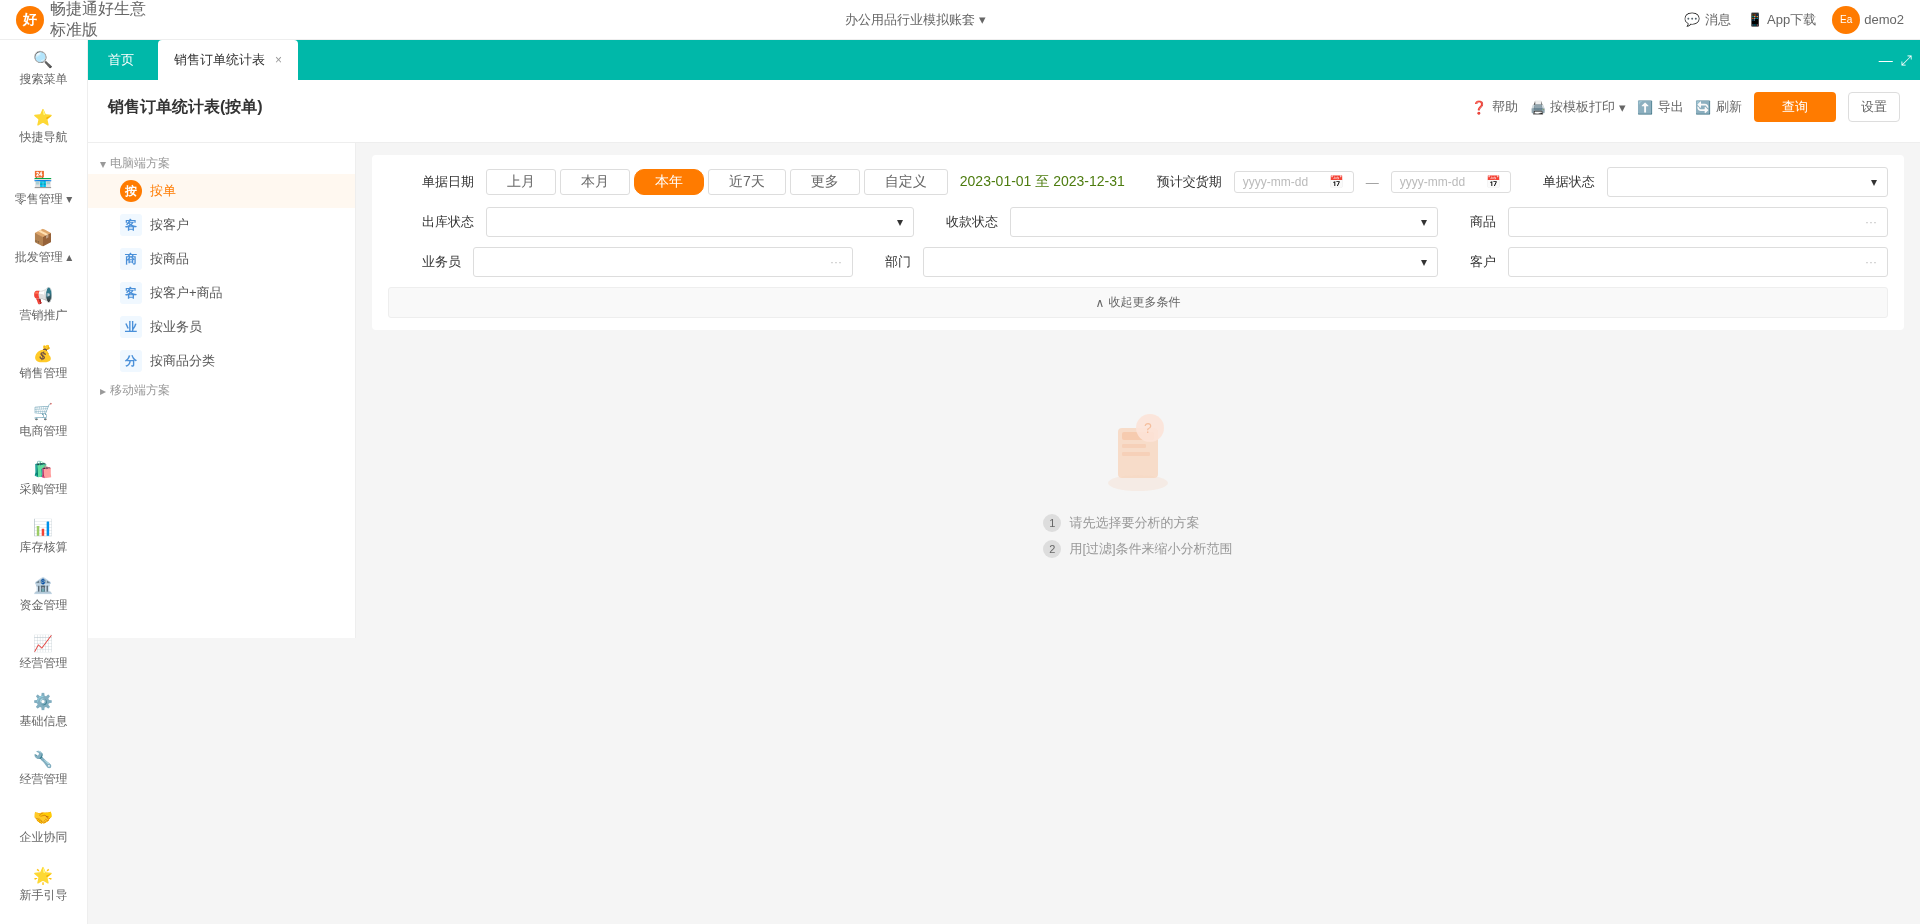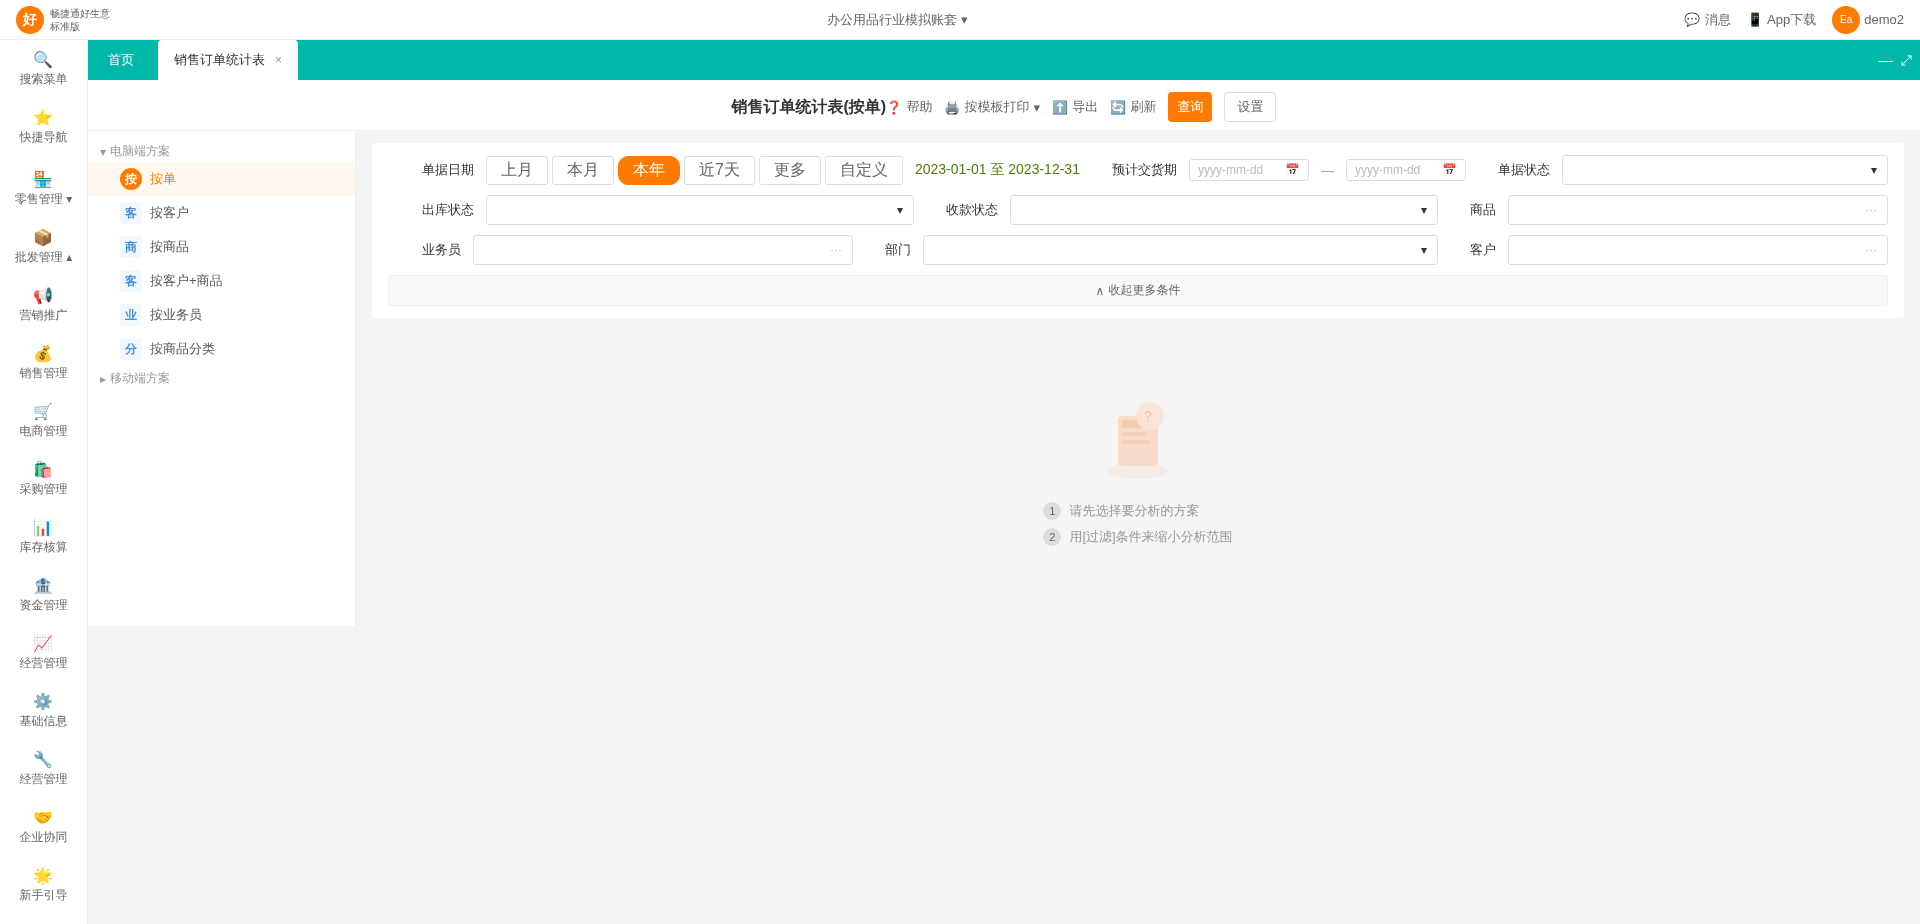--- a/index.html
+++ b/index.html
@@ -3,21 +3,21 @@
   <meta charset="utf-8">
   <style>
     * { box-sizing: border-box; margin: 0; padding: 0; }
     body { font-family: 'Microsoft YaHei', Arial, sans-serif; font-size: 13px; background: #f5f5f5; color: #333; height: 924px; overflow: hidden; display: flex; flex-direction: column; }
 
     
     .top-bar { height: 40px; background: #fff; display: flex; align-items: center; justify-content: space-between; padding: 0 16px; border-bottom: 1px solid #eee; flex-shrink: 0; }
     .top-bar-left { display: flex; align-items: center; gap: 8px; }
     .logo-area { display: flex; align-items: center; gap: 6px; }
     .logo-icon { width: 28px; height: 28px; background: #ff7b00; border-radius: 50%; display: flex; align-items: center; justify-content: center; color: white; font-size: 14px; font-weight: bold; }
-    .logo-text { font-size: 10px; color: #666; line-height: 1.3; }
+    .logo-text { font-size: 16px; color: #666; line-height: 1.3; }
     .top-bar-center { display: flex; align-items: center; gap: 6px; color: #666; font-size: 13px; }
     .dropdown-trigger { display: flex; align-items: center; gap: 4px; cursor: pointer; }
     .top-bar-right { display: flex; align-items: center; gap: 16px; color: #666; font-size: 13px; }
     .top-right-item { display: flex; align-items: center; gap: 4px; cursor: pointer; }
     .avatar { width: 28px; height: 28px; background: #ff7b00; border-radius: 50%; display: flex; align-items: center; justify-content: center; color: white; font-size: 11px; overflow: hidden; }
 
     
     .main-layout { display: flex; flex: 1; overflow: hidden; }
 
     
@@ -35,25 +35,25 @@
     .tab-item { height: 100%; display: flex; align-items: center; padding: 0 16px; background: #fff; color: #333; font-size: 13px; cursor: pointer; gap: 10px; border-radius: 4px 4px 0 0; margin-left: 4px; }
     .tab-close { color: #999; cursor: pointer; font-size: 12px; }
     .tab-bar-actions { margin-left: auto; display: flex; align-items: center; padding-right: 8px; gap: 8px; }
     .tab-bar-action { color: white; cursor: pointer; font-size: 14px; }
 
     
     .page-content { flex: 1; overflow-y: auto; background: #f5f5f5; padding: 0; }
 
     
     .page-header { background: #fff; padding: 12px 20px 0 20px; border-bottom: 1px solid #eee; }
-    .page-title-row { display: flex; align-items: center; justify-content: center; margin-bottom: 8px; }
+    .page-title-row { display: flex; align-items: center; justify-content: space-between; margin-bottom: 20px; }
     .page-title { font-size: 16px; font-weight: bold; color: #333; }
     .page-actions { display: flex; align-items: center; gap: 12px; }
     .action-btn { display: flex; align-items: center; gap: 4px; color: #666; cursor: pointer; font-size: 13px; }
-    .action-btn-primary { background: #ff7b00; color: white; border: none; padding: 6px 9px; border-radius: 4px; cursor: pointer; font-size: 13px; }
+    .action-btn-primary { background: #ff7b00; color: white; border: none; padding: 6px 28px; border-radius: 4px; cursor: pointer; font-size: 13px; }
     .action-btn-secondary { background: #fff; color: #666; border: 1px solid #ddd; padding: 5px 12px; border-radius: 4px; cursor: pointer; font-size: 13px; }
 
     
     .main-split { display: flex; flex: 1; overflow: hidden; background: #f5f5f5; }
 
     
     .left-panel { width: 268px; background: #fff; border-right: 1px solid #eee; flex-shrink: 0; overflow-y: auto; padding: 8px 0; }
     .left-panel-header { display: flex; align-items: center; justify-content: space-between; padding: 6px 12px; }
     .left-panel-title { font-size: 13px; color: #333; font-weight: 500; }
     .left-panel-icons { display: flex; gap: 8px; align-items: center; }
@@ -67,21 +67,21 @@
     .tree-indent { padding-left: 32px; }
 
     
     .right-panel { flex: 1; overflow-y: auto; padding: 12px 16px; }
 
     
     .filter-section { background: #fff; border-radius: 4px; padding: 12px 16px; margin-bottom: 8px; }
     .filter-row { display: flex; align-items: center; gap: 12px; margin-bottom: 10px; flex-wrap: wrap; }
     .filter-label { color: #333; font-size: 13px; white-space: nowrap; min-width: fit-content; margin-left: 34px; }
     .date-btns { display: flex; gap: 4px; align-items: center; }
-    .date-btn { padding: 3px 14px; border: 1px solid #ddd; border-radius: 3px; cursor: pointer; font-size: 16px; color: #666; background: #fff; }
+    .date-btn { padding: 3px 20px; border: 1px solid #ddd; border-radius: 3px; cursor: pointer; font-size: 14px; color: #666; background: #fff; }
     .date-btn.active { background: #ff7b00; color: white; border-color: #ff7b00; border-radius: 10px; }
     .date-range { display: flex; align-items: center; gap: 6px; font-size: 14px; color: #4d7c0f; }
     .date-input { border: 1px solid #ddd; border-radius: 3px; padding: 3px 8px; font-size: 12px; color: #bbb; width: 120px; display: flex; align-items: center; justify-content: space-between; gap: 4px; }
     .filter-separator { color: #999; }
     .filter-select { border: 1px solid #ddd; border-radius: 3px; padding: 5px 10px; font-size: 12px; flex: 1; height: 30px; color: #333; background: #fff; display: flex; align-items: center; justify-content: space-between; cursor: pointer; }
     .filter-field { flex: 1; min-width: 200px; max-width: 380px; border: 1px solid #ddd; border-radius: 3px; padding: 5px 10px; height: 30px; display: flex; align-items: center; justify-content: space-between; cursor: pointer; color: #333; font-size: 12px; }
     .filter-dots { color: #bbb; cursor: pointer; }
     .collapse-btn { text-align: center; color: #666; font-size: 12px; padding: 6px; cursor: pointer; background: #f9f9f9; border: 1px solid #eee; border-radius: 3px; display: flex; align-items: center; justify-content: center; gap: 4px; }
 
     

